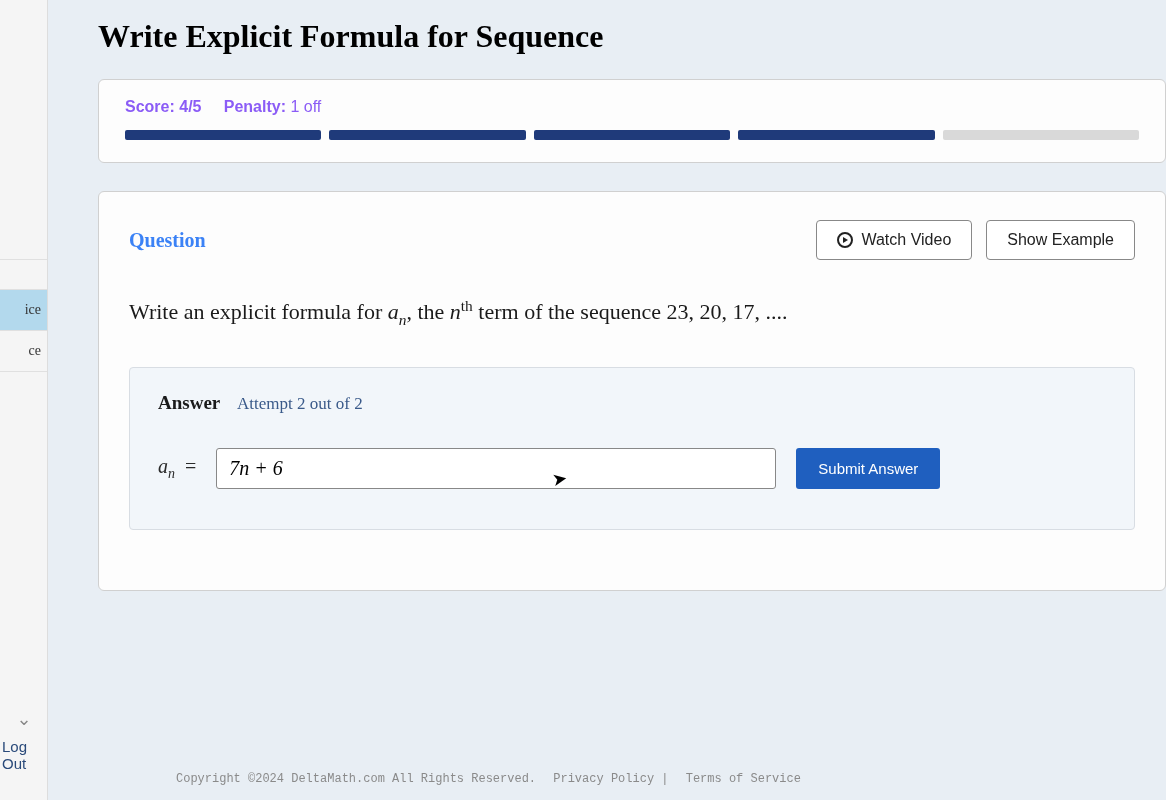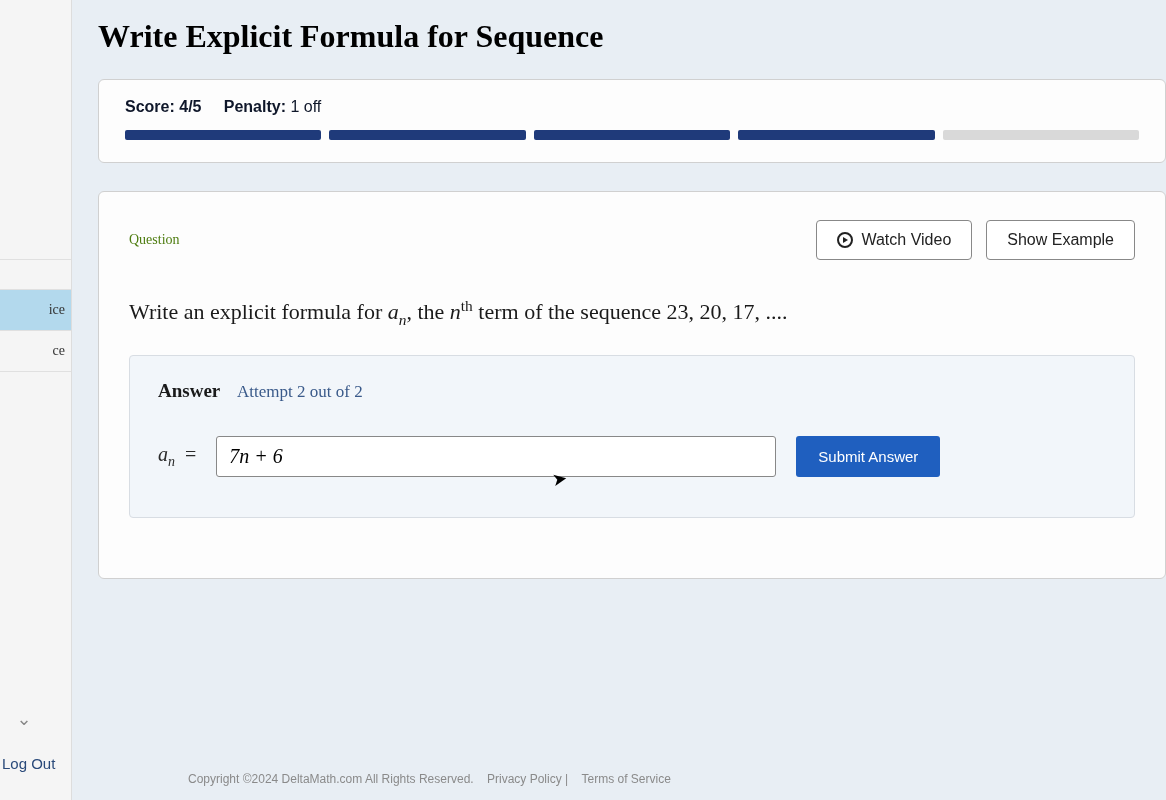--- a/index.html
+++ b/index.html
@@ -9,21 +9,21 @@
   color: #2a2a2a;
   width: 1166px;
   height: 800px;
   overflow: hidden;
   position: relative;
 }
 .sidebar {
   position: absolute;
   left: 0;
   top: 0;
-  width: 72px;
+  width: 48px;
   height: 100%;
   background: #f5f5f5;
   border-right: 1px solid #ddd;
 }
 .sidebar-item {
   display: block;
   padding: 12px 6px;
   font-size: 14px;
   color: #333;
   text-align: right;
@@ -60,21 +60,21 @@
 .score-card {
   background: #fdfdfd;
   border: 1px solid #d0d0d0;
   border-radius: 6px;
   padding: 18px 26px 22px 26px;
   margin-bottom: 28px;
 }
 .score-line {
   font-family: Arial, sans-serif;
   font-size: 16px;
-  color: #0f172a;
+  color: #8b5cf6;
   margin-bottom: 14px;
 }
 .score-line b { font-weight: 700; }
 .progress-track {
   display: flex;
   gap: 8px;
   height: 10px;
 }
 .progress-seg {
   flex: 1;
@@ -90,23 +90,23 @@
   position: relative;
 }
 .question-header {
   display: flex;
   align-items: center;
   justify-content: space-between;
   margin-bottom: 34px;
 }
 .question-label {
   font-family: Georgia, serif;
-  font-weight: 400;
-  font-size: 14px;
-  color: #4d7c0f;
+  font-weight: 700;
+  font-size: 20px;
+  color: #3b82f6;
 }
 .header-buttons { display: flex; gap: 14px; }
 .btn-outline {
   border: 1px solid #888;
   border-radius: 4px;
   background: #fff;
   padding: 10px 20px;
   font-family: Arial, sans-serif;
   font-size: 16px;
   color: #222;
@@ -121,21 +121,21 @@
 }
 .play-icon::after {
   content: ''; display: block; width: 0; height: 0;
   border-left: 5px solid #222; border-top: 3px solid transparent; border-bottom: 3px solid transparent;
   margin-left: 1px;
 }
 .question-text {
   font-family: Georgia, serif;
   font-size: 22px;
   color: #1a1a1a;
-  margin-bottom: 24px;
+  margin-bottom: 36px;
   line-height: 1.5;
 }
 .math-var { font-style: italic; }
 .math-sub { font-size: 0.7em; vertical-align: sub; font-style: italic;}
 .math-sup { font-size: 0.7em; vertical-align: super; }
 .answer-box {
   background: #f2f6fa;
   border: 1px solid #d8dde3;
   border-radius: 4px;
   padding: 24px 32px 40px 28px;
@@ -173,22 +173,22 @@
   border-radius: 3px;
   color: #fff;
   font-family: Arial, sans-serif;
   font-size: 15px;
   padding: 12px 22px;
   cursor: pointer;
 }
 .footer {
   position: absolute;
   bottom: 14px;
-  left: 188px;
-  font-family: Liberation Sans, sans-serif;
+  left: 176px;
+  font-family: Liberation Mono, monospace;
   font-size: 12px;
   color: #8a8a8a;
 }
 .footer a { color: #8a8a8a; text-decoration: none; margin-left: 10px;}
 .cursor-arrow {
   position: absolute;
   left: 552px;
   top: 468px;
   font-size: 18px;
   color: #000;

